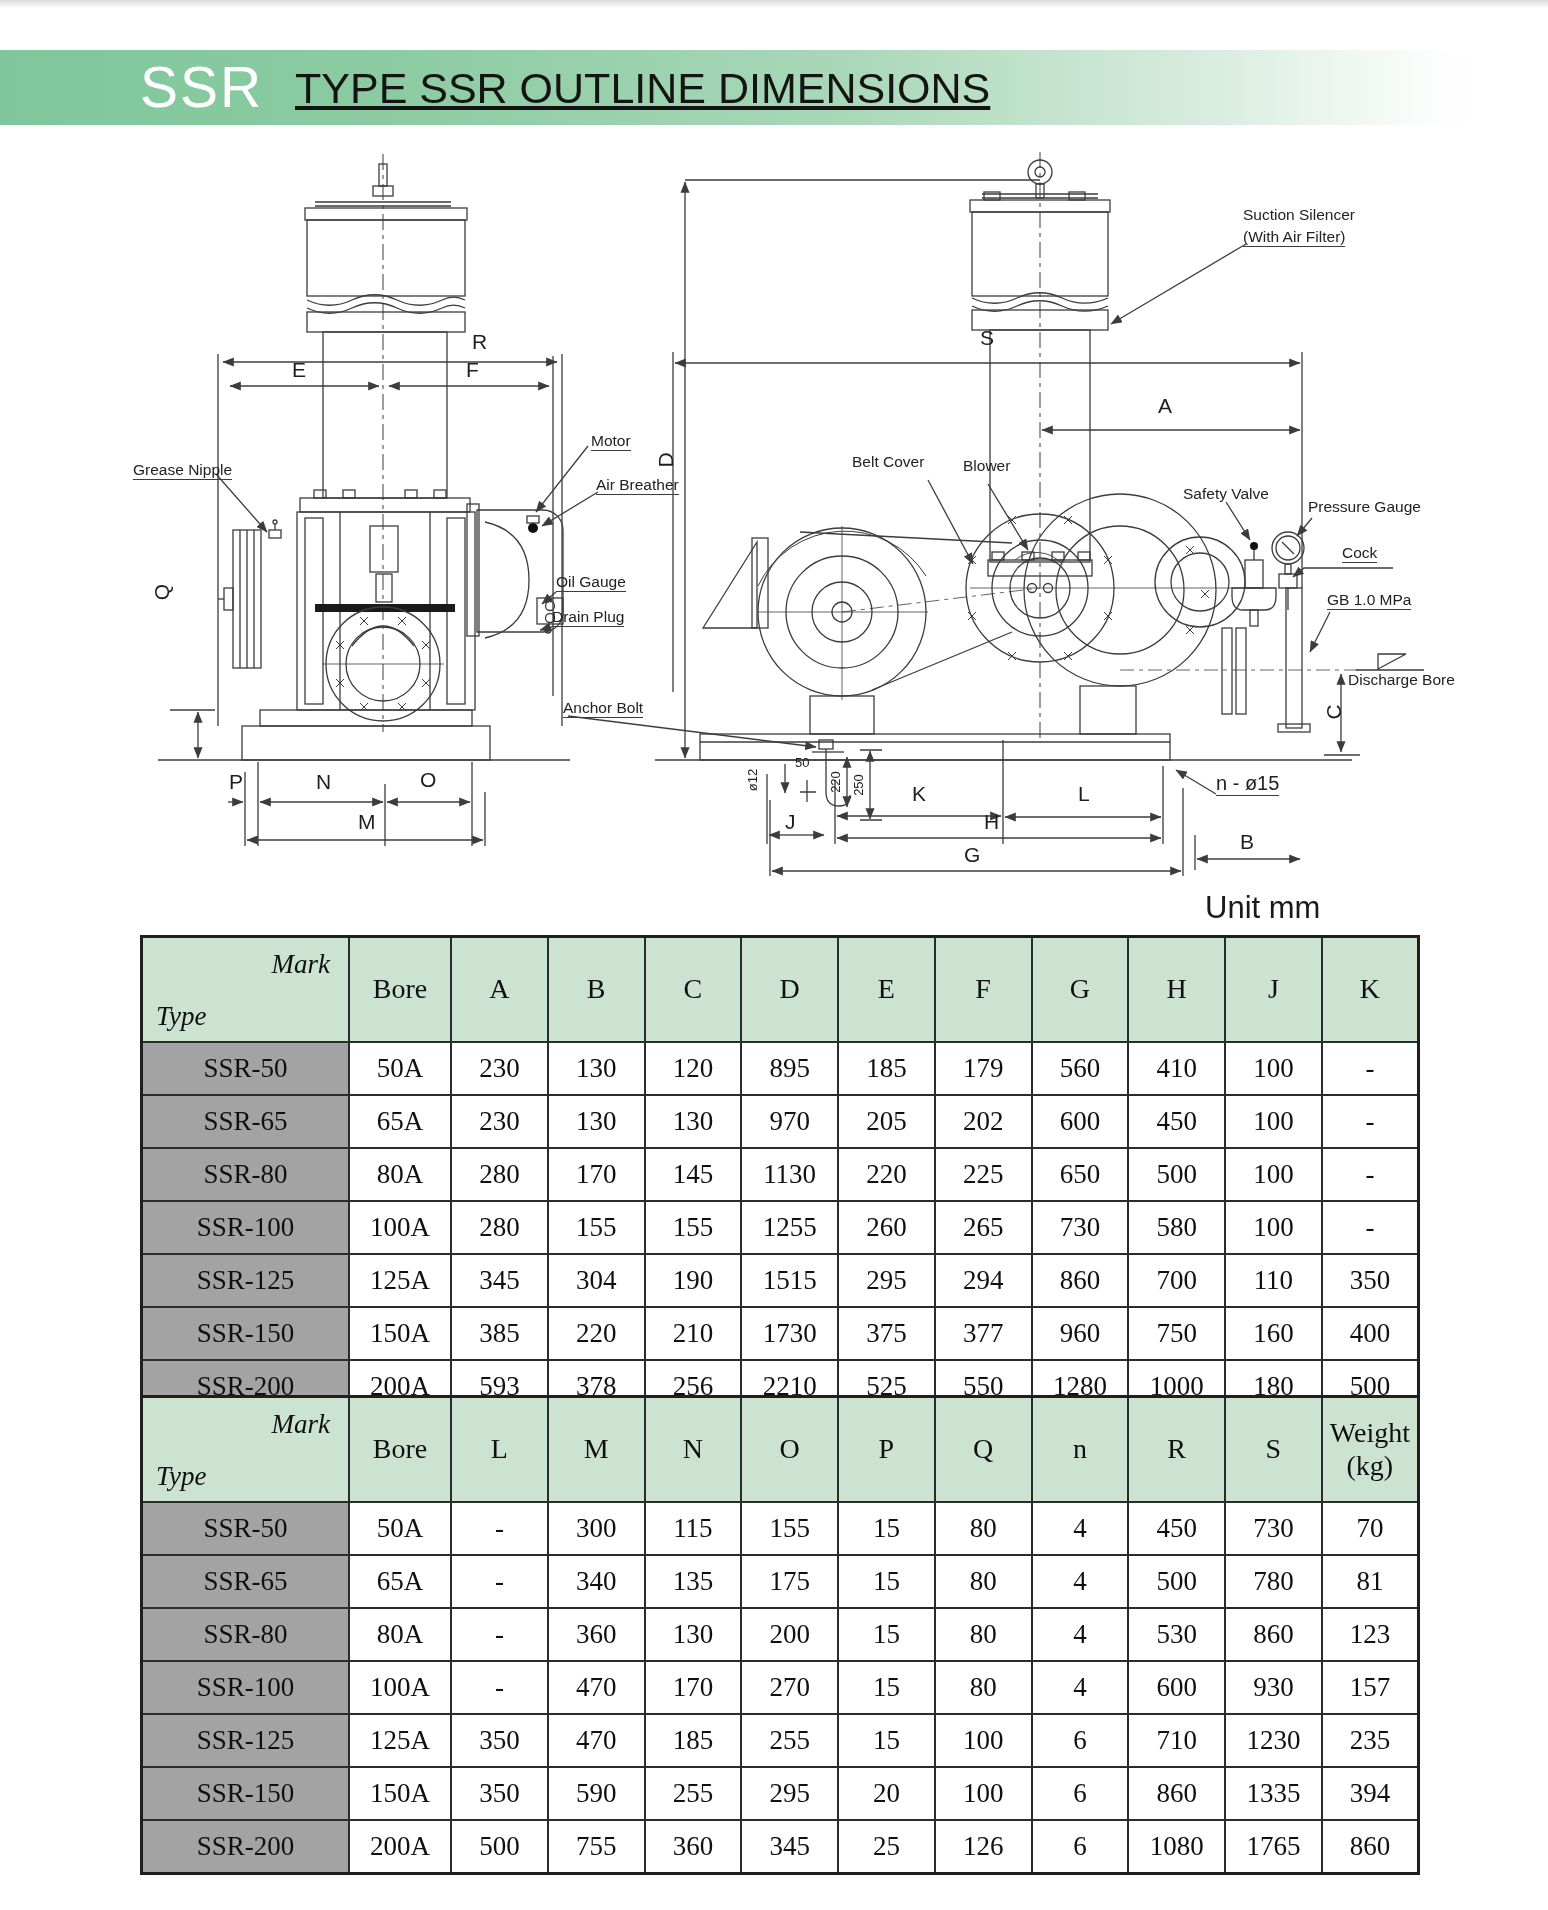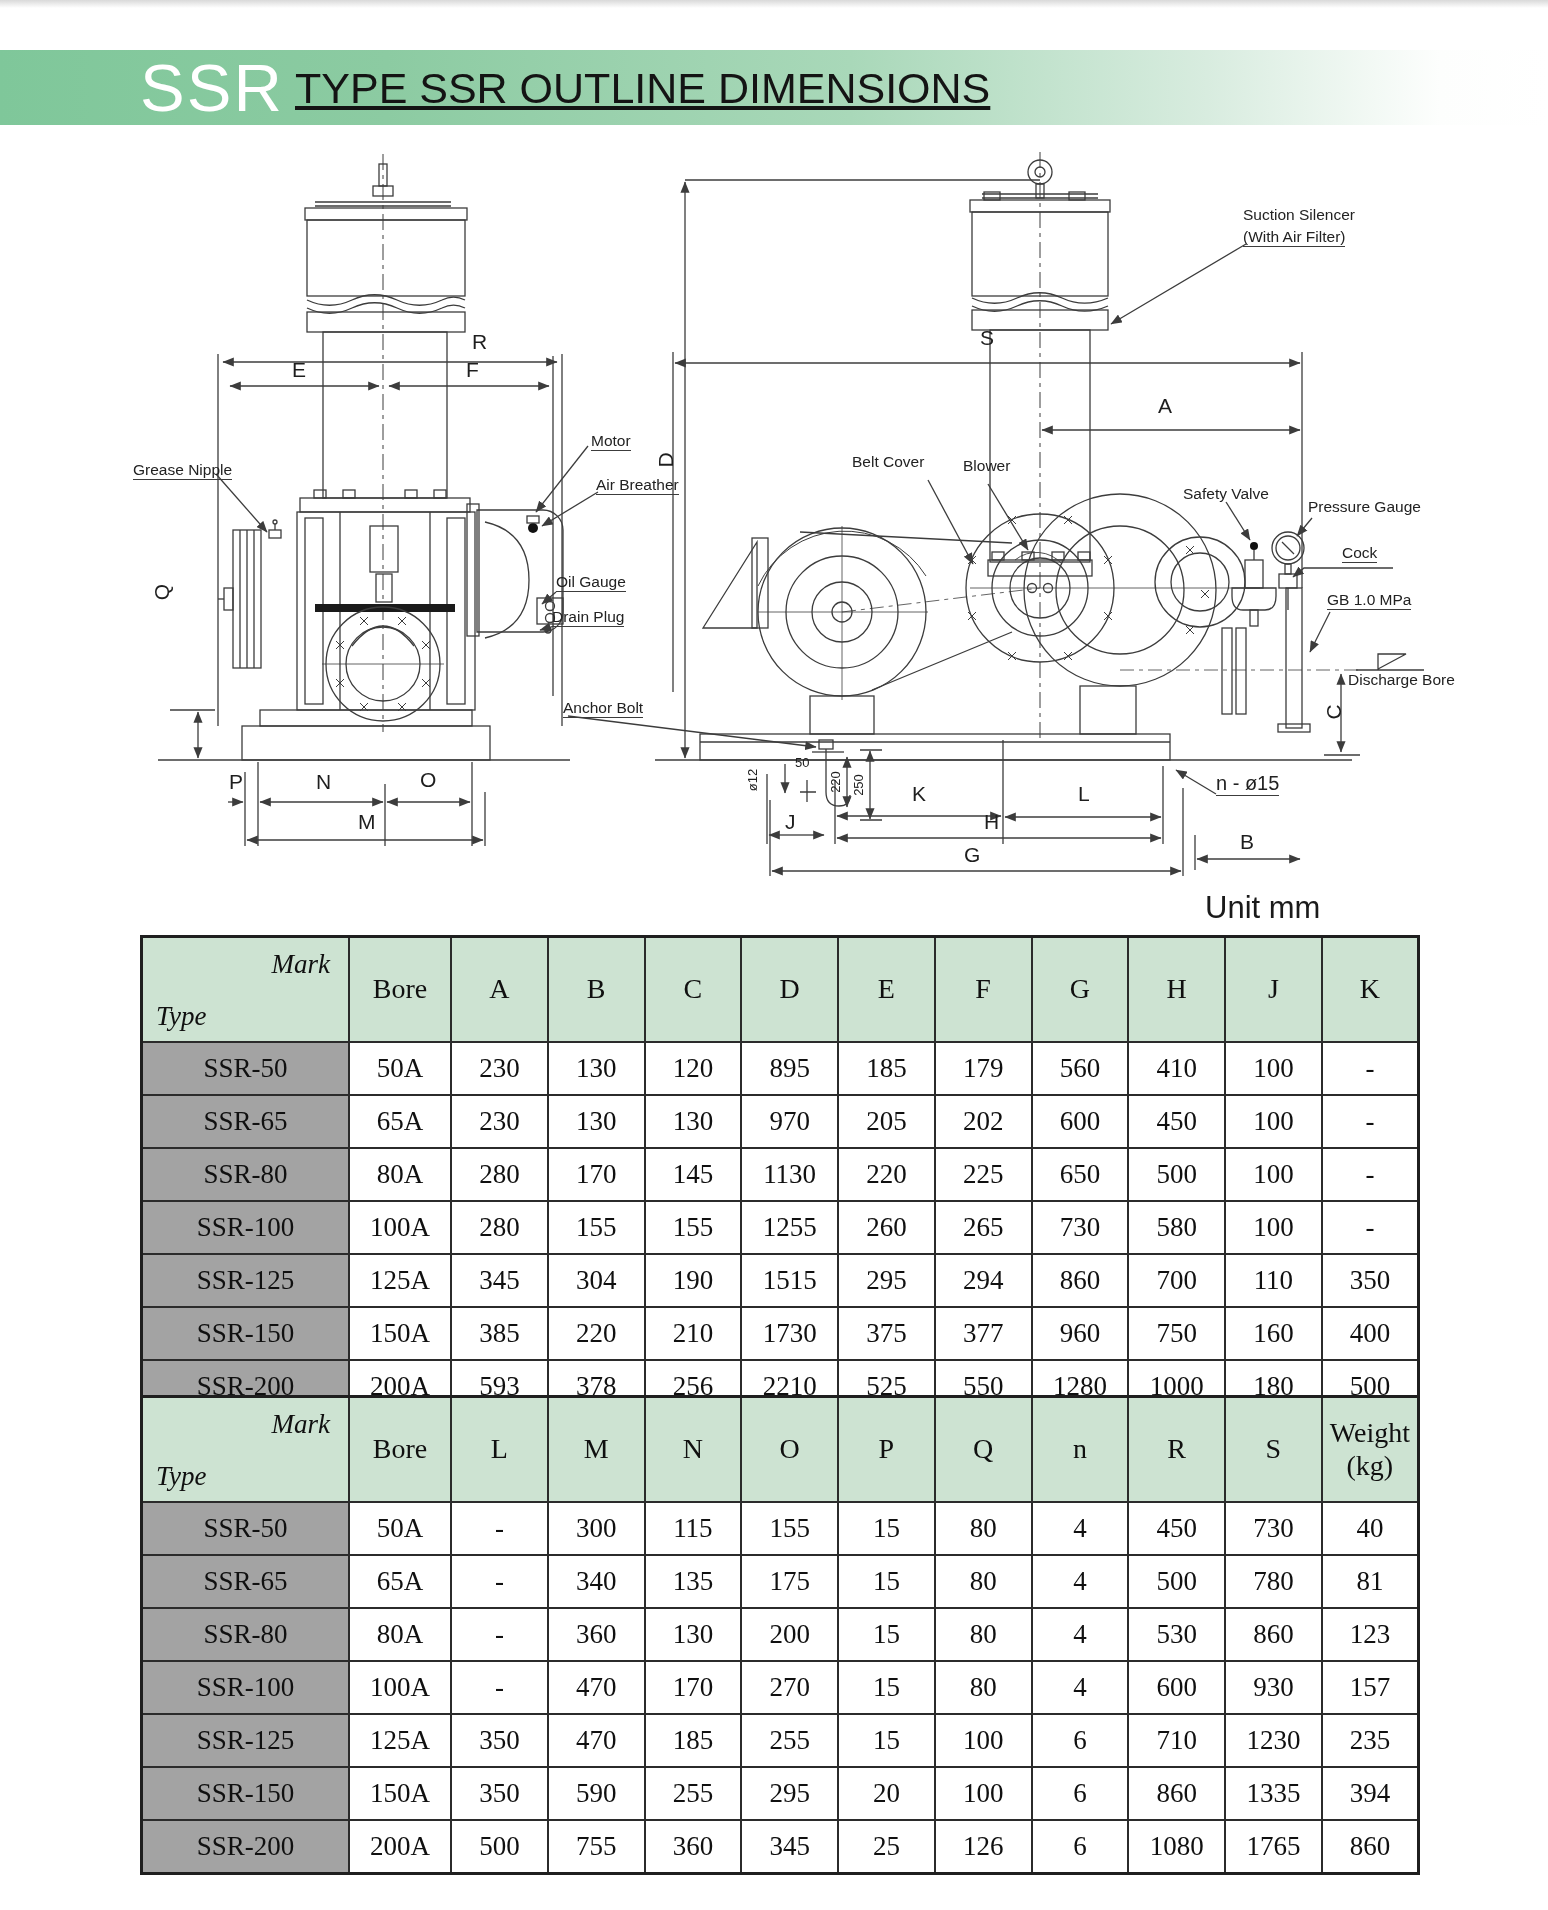--- a/index.html
+++ b/index.html
@@ -4,21 +4,21 @@
 <style>
   html,body{margin:0;padding:0;background:#fff;}
   #page{position:relative;width:1548px;height:1910px;background:#fff;overflow:hidden;
         font-family:"Liberation Sans",sans-serif;}
   #topedge{position:absolute;left:0;top:0;width:1548px;height:8px;
            background:linear-gradient(#d9d9d9,#ffffff);}
   
   #titlebar{position:absolute;left:0;top:50px;width:1548px;height:75px;
     background:linear-gradient(90deg,#7fc79a 0%,#8ccba2 25%,#a9d8b9 55%,#d8ecdf 78%,#fdfefd 93%,#ffffff 100%);}
   #logo{position:absolute;left:140px;top:50px;height:75px;line-height:75px;
-        font-size:67px;color:#ffffff;letter-spacing:2px;}
+        font-size:57px;color:#ffffff;letter-spacing:2px;}
   #pagetitle{position:absolute;left:295px;top:50px;height:75px;line-height:77px;
         font-size:43px;font-weight:500;color:#141414;letter-spacing:0px;text-decoration:underline;}
   
   svg.draw{position:absolute;}
   .lbl{position:absolute;font-size:15.5px;color:#222;white-space:nowrap;line-height:1.1;}
   .u{border-bottom:1.5px solid #3c3c3c;padding-bottom:1px;}
   .dim{position:absolute;font-size:21px;color:#1e1e1e;white-space:nowrap;}
   .tiny{font-size:13px;}
   .rot{width:60px;height:20px;text-align:center;transform:rotate(-90deg);}
   
@@ -481,21 +481,21 @@
           <td>50A</td>
           <td>-</td>
           <td>300</td>
           <td>115</td>
           <td>155</td>
           <td>15</td>
           <td>80</td>
           <td>4</td>
           <td>450</td>
           <td>730</td>
-          <td>40</td>
+          <td>70</td>
         </tr>
         <tr>
           <th>SSR-65</th>
           <td>65A</td>
           <td>-</td>
           <td>340</td>
           <td>135</td>
           <td>175</td>
           <td>15</td>
           <td>80</td>

